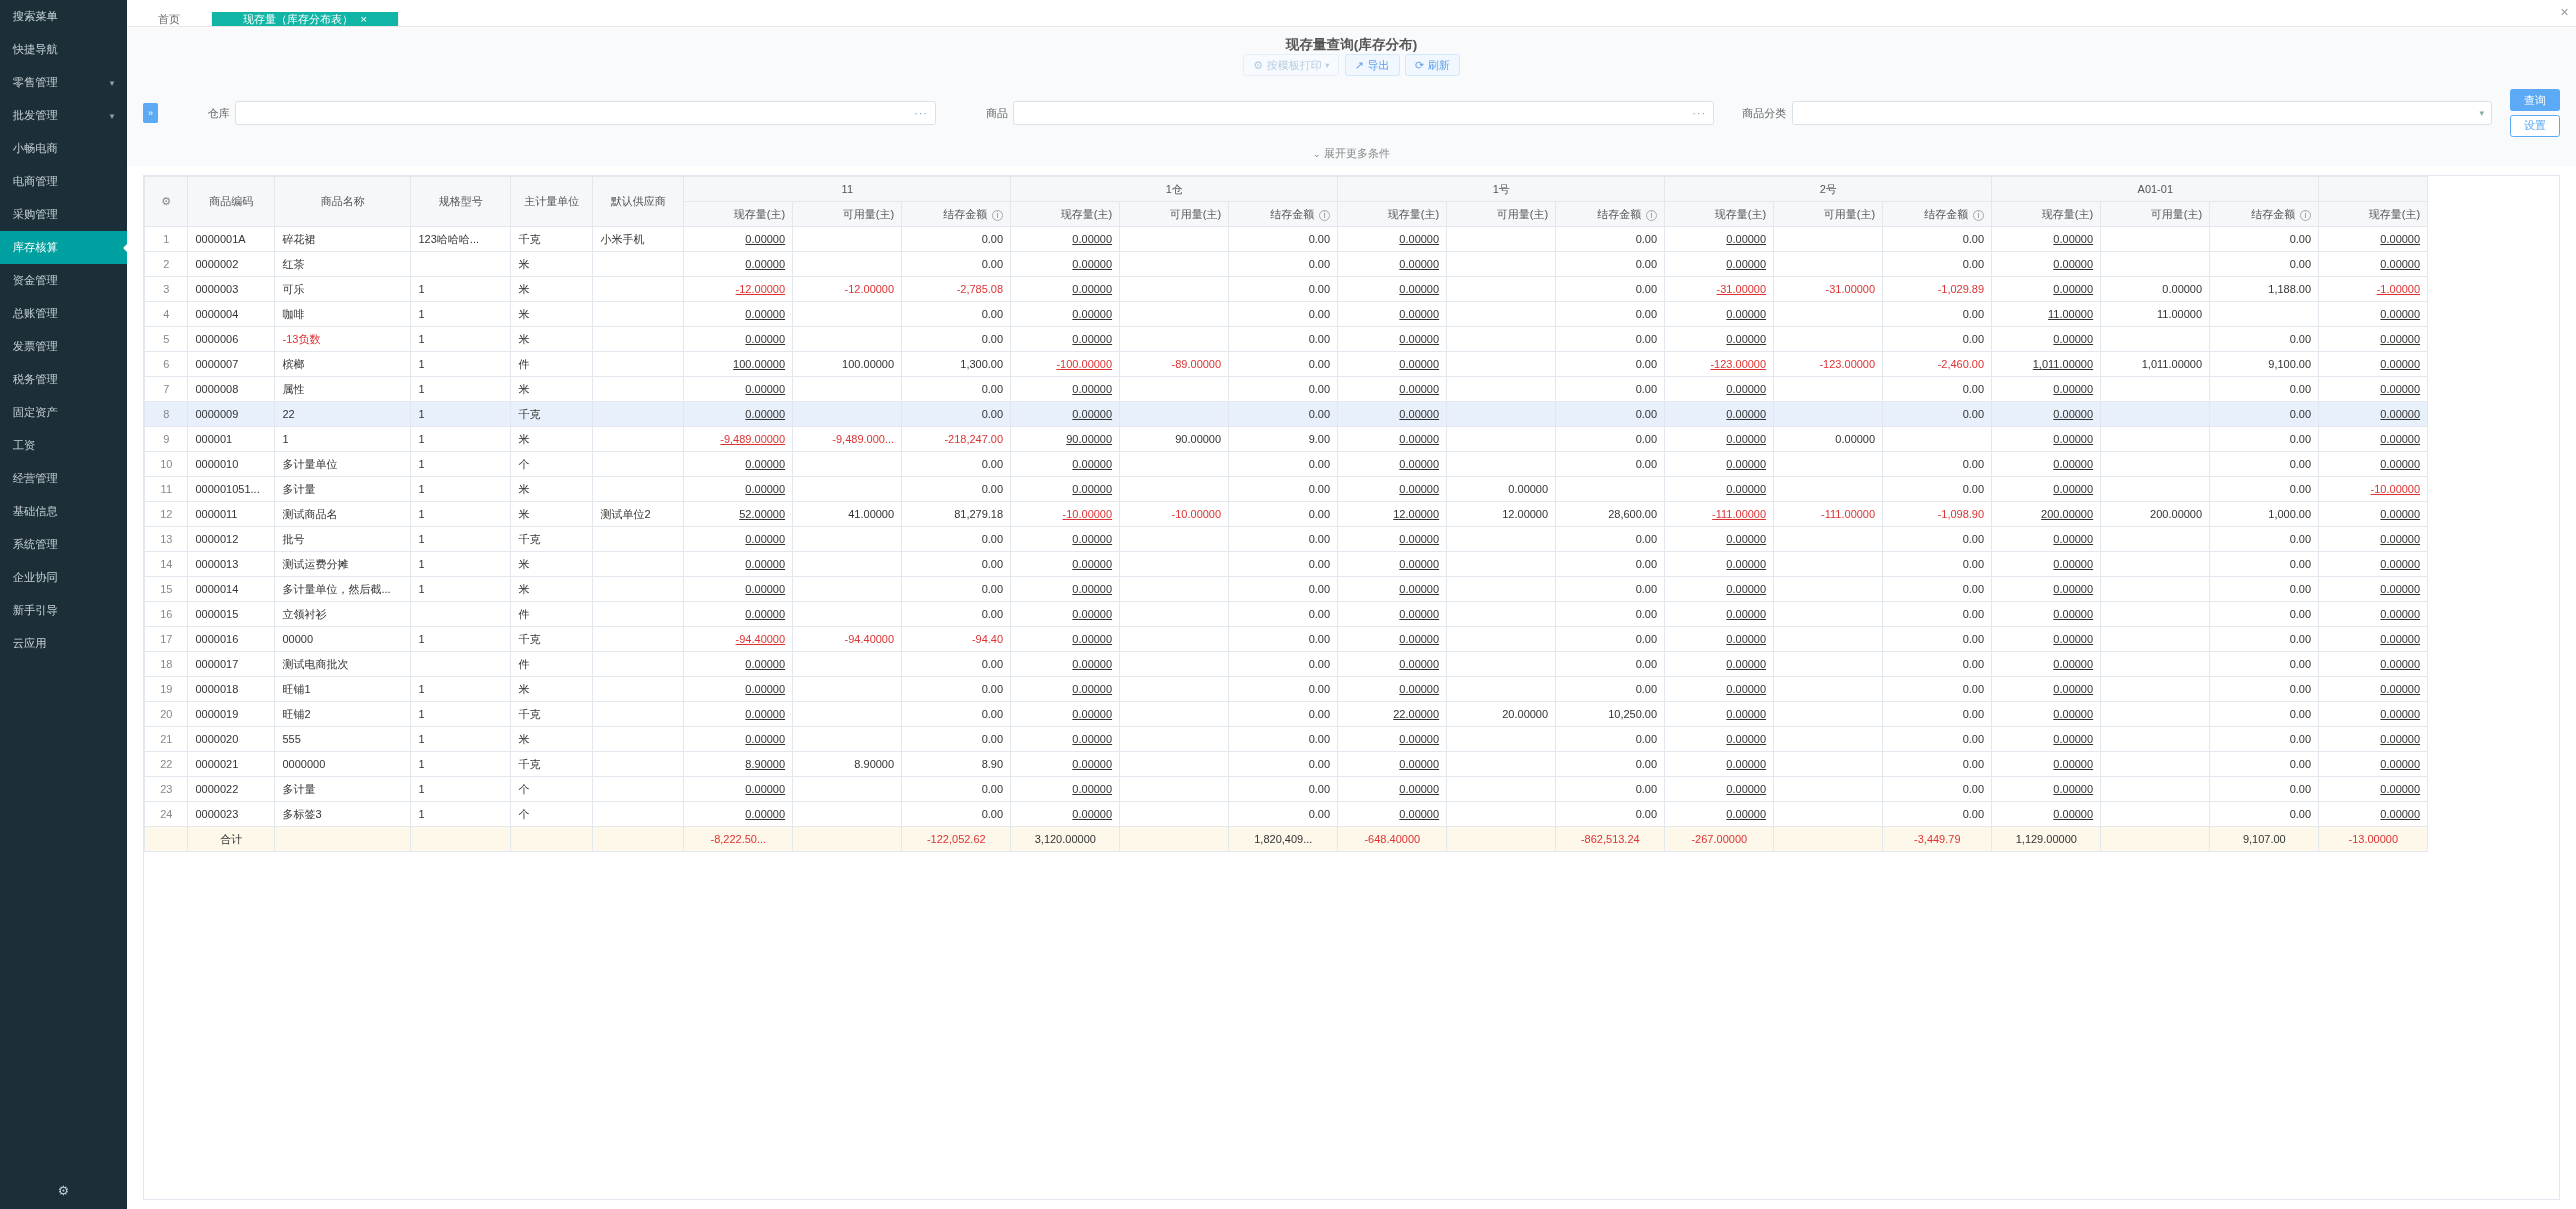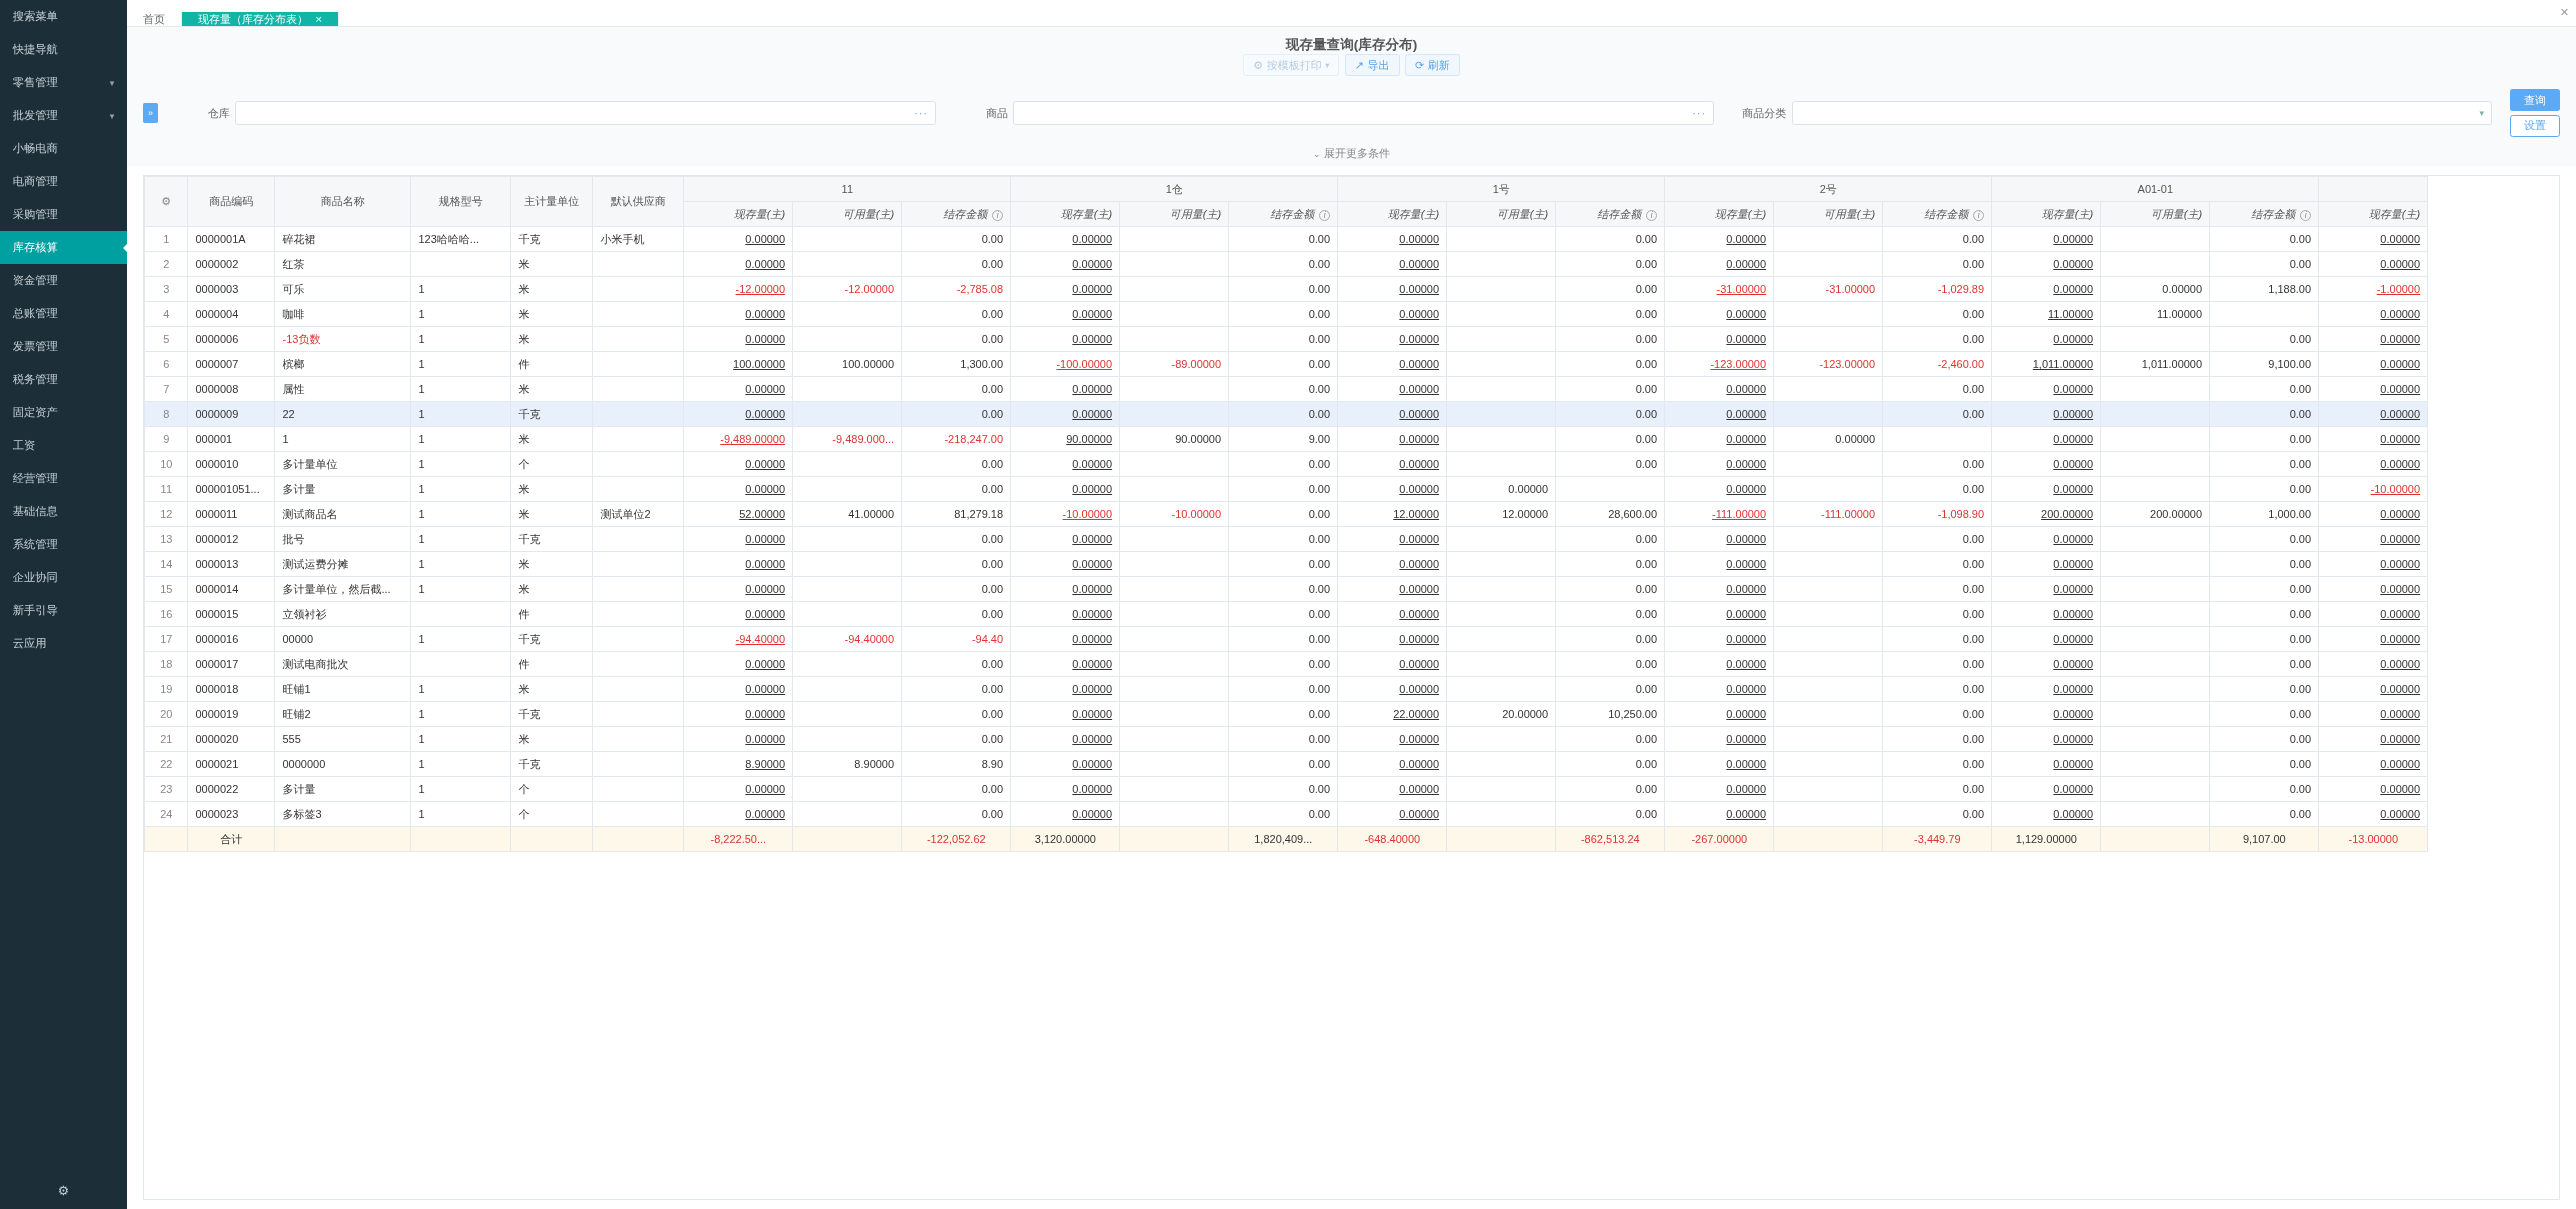--- a/index.html
+++ b/index.html
@@ -6,21 +6,21 @@
 body { font-family: "Microsoft YaHei", Arial, sans-serif; font-size: 11px; color: #333; background: #fff; overflow: hidden; }
 .app { display: flex; height: 100vh; }
 .sidebar { width: 127px; background: #1c2f39; color: #c6d0d5; display: flex; flex-direction: column; }
 .side-item { padding: 9px 12.7px; cursor: pointer; display: flex; align-items: center; justify-content: space-between; font-size: 11.3px; }
 .side-item.active { background: #00a0a0; color: #fff; position: relative; }
 .side-item.active::after { content: ""; position: absolute; right: -0.9px; top: 50%; transform: translateY(-50%); width: 0; height: 0; border-top: 5.4px solid transparent; border-bottom: 5.4px solid transparent; border-right: 5.4px solid #fff; }
 .side-arrow { font-size: 9px; opacity: .7; }
 .side-footer { margin-top: auto; padding: 11px 12.7px; display:flex; align-items:center; justify-content:center; }
 .main { flex: 1; display: flex; flex-direction: column; min-width: 0; }
 .tabs { height: 27px; background: #fff; border-bottom: 0.9px solid #e8e8e8; display: flex; align-items: stretch; position:relative; }
-.tab { padding: 0 16px; display: flex; align-items: center; gap: 7.2px; font-size: 11px; border-right: 0.9px solid #eee; cursor:pointer;margin-top:12px; }
+.tab { padding: 0 31px; display: flex; align-items: center; gap: 7.2px; font-size: 11px; border-right: 0.9px solid #eee; cursor:pointer;margin-top:12px; }
 .tab.home { color: #666; }
 .tab.active { background: #10b5a5; color: #fff; }
 .tab-close { position:absolute; right: 7.2px; top:3.6px; font-size:14.5px; color:#999; cursor:pointer; }
 .toolbar { padding: 9px 16.3px 5.4px; background:#f9fafb; display: flex; align-items: center; justify-content: space-between; flex-direction: column; }
 .page-title { font-size: 13.6px; font-weight: 600; color:#555; }
 .toolbar-actions { display: flex; gap: 5.4px; align-items:center; }
 .tbtn { border: 0.9px solid #d3e8ff; background:#f0f7ff; color:#5a9ee8; padding: 2.7px 9px; border-radius: 2.7px; cursor: pointer; font-size: 11px; display:inline-flex; align-items:center; gap:3.6px; }
 .tbtn.disabled { color:#b7ccdf; border-color:#e4effa; background:#f7fbff; }
 .filters { padding: 7.2px 16.3px 3.6px; background:#f9fafb; display: flex; align-items: center; gap: 18px; }
 .expand-btn { width: 14.5px; height: 20px; background: #5ca9f5; color: #fff; display:flex;align-items:center;justify-content:center; border-radius:1.8px; font-size:9px; cursor:pointer; }
@@ -30,21 +30,21 @@
 .filter-box .dots { letter-spacing: 0.9px; cursor:pointer; }
 .filter-box .chev { font-size: 9px; color:#8aa; cursor:pointer; }
 .btn-stack { display:flex; flex-direction:column; gap:3.6px; }
 .btn-primary { background:#5ca9f5; color:#fff; border:none; padding:3.6px 12.7px; border-radius:2.7px; font-size:11px; cursor:pointer; }
 .btn-outline { background:#fff; color:#5ca9f5; border:0.9px solid #5ca9f5; padding:2.7px 12.7px; border-radius:2.7px; font-size:11px; cursor:pointer; }
 .expand-more-bar { text-align:center; padding:5.4px; color:#888; font-size:11px; cursor:pointer; background:#f9fafb; display:flex; align-items:center; justify-content:center; gap:3.6px;}
 .grid-wrap { flex:1; margin: 9px 16.3px; border:0.9px solid #e3e8ee; overflow:auto; position:relative; }
 table { border-collapse: collapse; table-layout: fixed; font-size: 11px; }
 th, td { border: 0.9px solid #e3e8ee; padding: 4.5px 7.2px; white-space: nowrap; overflow:hidden; text-overflow:ellipsis; height: 25px; }
 thead th { background: #f5f7f9; color:#555; font-weight: 500; text-align:center; position:sticky; top:0; z-index:2; }
-thead tr.row2 th { top: 18px; font-style: italic; }
+thead tr.row2 th { top: 18px; }
 .col-idx { width:43px; text-align:center; color:#888; }
 .col-code { width:87px; }
 .col-name { width:136px; }
 .col-spec { width:100px; }
 .col-unit { width:82px; }
 .col-supp { width:91px; }
 .col-num { width:109px; text-align:right; }
 .val-link { text-decoration: underline; cursor:pointer; }
 .neg { color:#d33; }
 tr.hover { background:#e8f1fb; }

